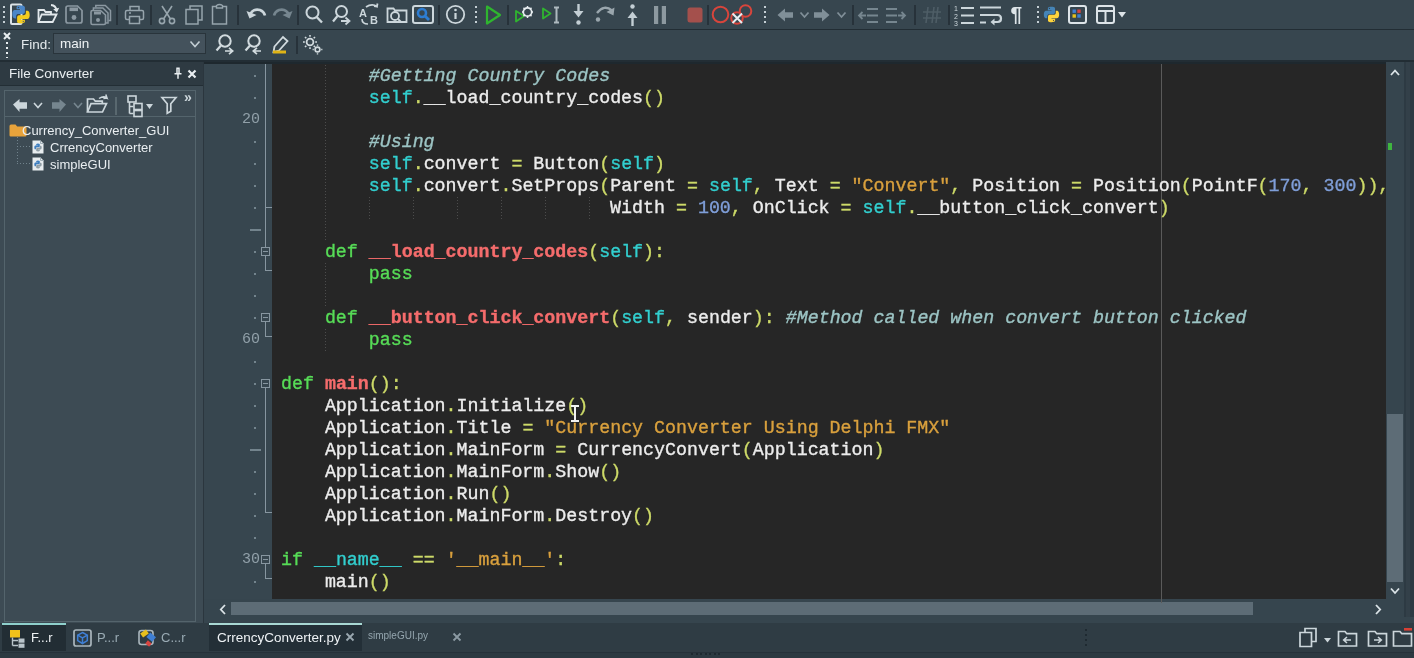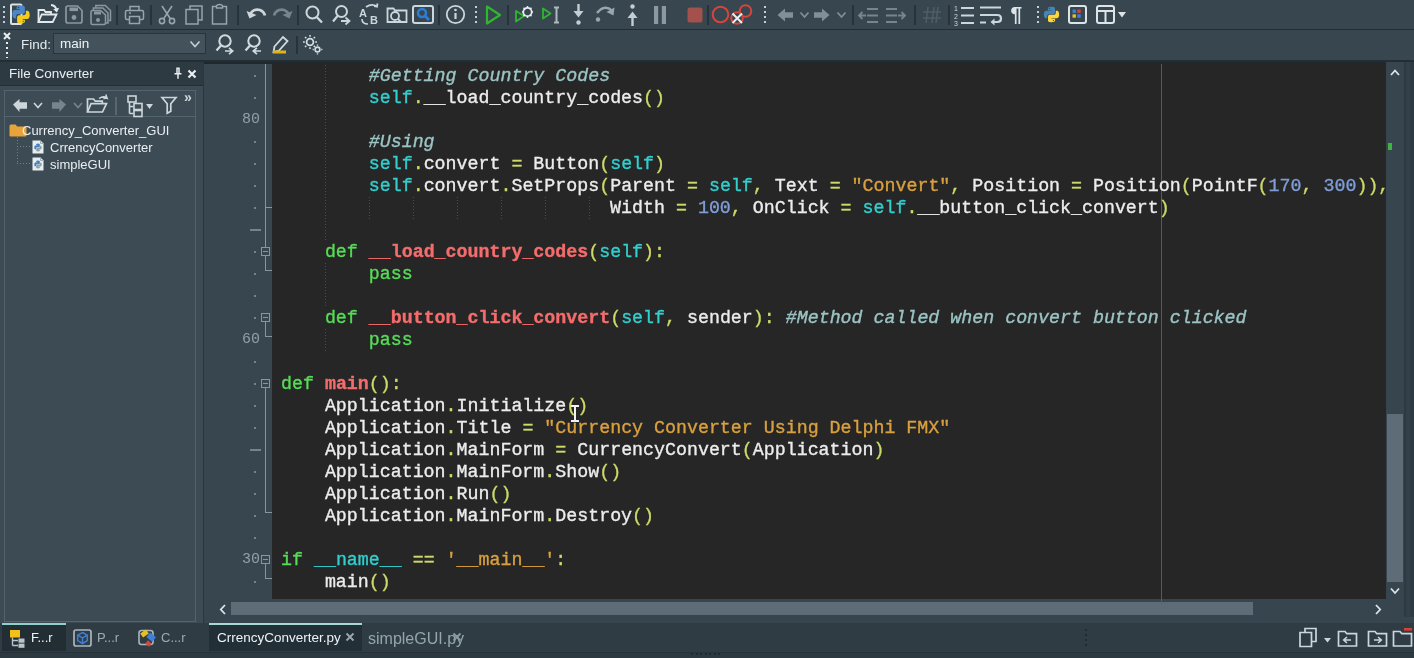--- a/index.html
+++ b/index.html
@@ -464,21 +464,21 @@
 <div class="ab" style="left:50px;top:157px;font-size:13px;color:#e9eef1">simpleGUI</div>
 
 <div class="ab" style="left:203px;top:62px;width:1px;height:596px;background:#2b363e"></div>
 <div class="gripd" style="left:206px;top:339px;height:24px"></div>
 
 <div class="ab" style="left:204px;top:62px;width:1210px;height:2px;background:#1e282e"></div>
 <div class="ab" style="left:204px;top:64px;width:68px;height:535px;background:#37464f"></div>
 <div class="ab" style="left:272px;top:64px;width:1114px;height:535px;background:#262626"></div>
 <div class="ab" style="left:254px;top:75px;width:2px;height:2px;background:#73848d"></div>
 <div class="ab" style="left:254px;top:97px;width:2px;height:2px;background:#73848d"></div>
-<div class="ab mono" style="left:230px;top:111px;width:30px;text-align:right;font-size:15px;color:#91a0a9">80</div>
+<div class="ab mono" style="left:230px;top:111px;width:30px;text-align:right;font-size:15px;color:#91a0a9">20</div>
 <div class="ab" style="left:254px;top:141px;width:2px;height:2px;background:#73848d"></div>
 <div class="ab" style="left:254px;top:163px;width:2px;height:2px;background:#73848d"></div>
 <div class="ab" style="left:254px;top:185px;width:2px;height:2px;background:#73848d"></div>
 <div class="ab" style="left:254px;top:207px;width:2px;height:2px;background:#73848d"></div>
 <div class="ab" style="left:250px;top:229px;width:11px;height:2px;background:#73848d"></div>
 <div class="ab" style="left:254px;top:251px;width:2px;height:2px;background:#73848d"></div>
 <div class="ab" style="left:254px;top:273px;width:2px;height:2px;background:#73848d"></div>
 <div class="ab" style="left:254px;top:295px;width:2px;height:2px;background:#73848d"></div>
 <div class="ab" style="left:254px;top:317px;width:2px;height:2px;background:#73848d"></div>
 <div class="ab mono" style="left:230px;top:331px;width:30px;text-align:right;font-size:15px;color:#91a0a9">60</div>
@@ -618,21 +618,21 @@
 <div class="ab" style="left:161px;top:630px;font-size:13px;color:#9aabb4">C...r</div>
 
 <div class="ab" style="left:209px;top:623px;width:153px;height:2px;background:#a8d8d4"></div>
 <div class="ab" style="left:209px;top:625px;width:153px;height:26px;background:#232f37"></div>
 <div class="ab" style="left:217px;top:630px;font-size:13.5px;color:#eef2f5">CrrencyConverter.py</div>
 <div class="ab" style="left:345px;top:632px">
     <svg width="10" height="10" viewBox="0 0 10 10">
       <path d="M1.5 1.5 L8.5 8.5 M8.5 1.5 L1.5 8.5" stroke="#9aa8b0" stroke-width="1.8"></path>
     </svg>
   </div>
-<div class="ab" style="left:368px;top:630px;font-size:16px;color:#94a5ae">simpleGUI.py</div>
+<div class="ab" style="left:368px;top:630px;font-size:10px;color:#94a5ae">simpleGUI.py</div>
 <div class="ab" style="left:452px;top:632px">
     <svg width="10" height="10" viewBox="0 0 10 10">
       <path d="M1.5 1.5 L8.5 8.5 M8.5 1.5 L1.5 8.5" stroke="#8c9aa3" stroke-width="1.8"></path>
     </svg>
   </div>
 
 <div class="ab" style="left:691px;top:653px;width:32px;height:2px;background-image:repeating-linear-gradient(to right,#1e2930 0 2px,transparent 2px 4.5px)"></div>
 
 <div class="gripd" style="left:1085px;top:629px;height:18px"></div>
 <div class="ab" style="left:1298px;top:627px">

